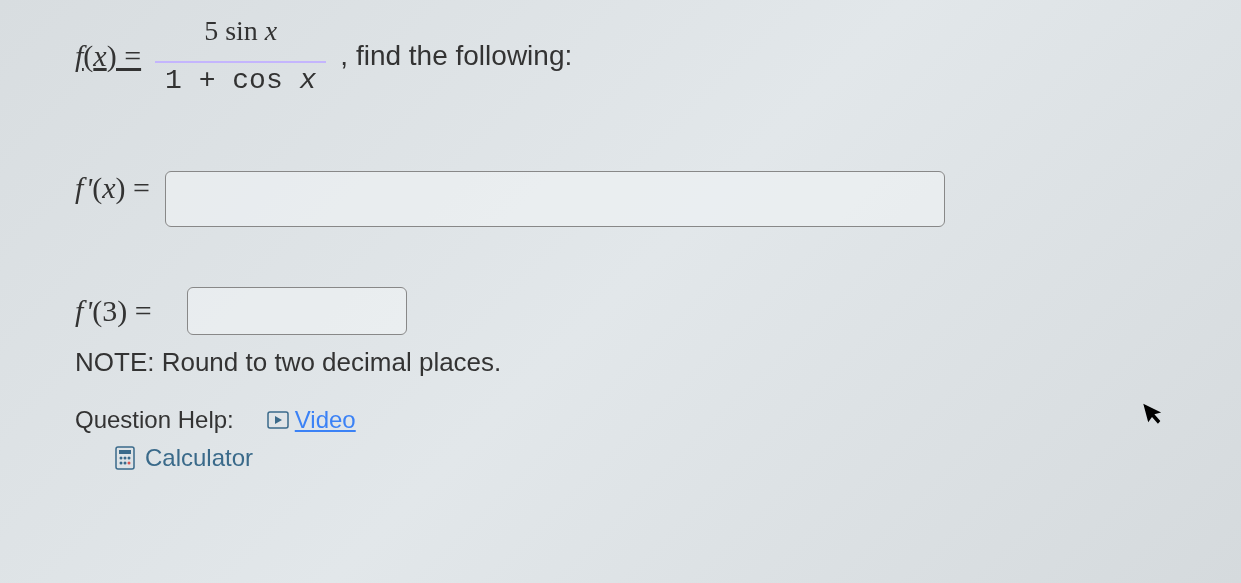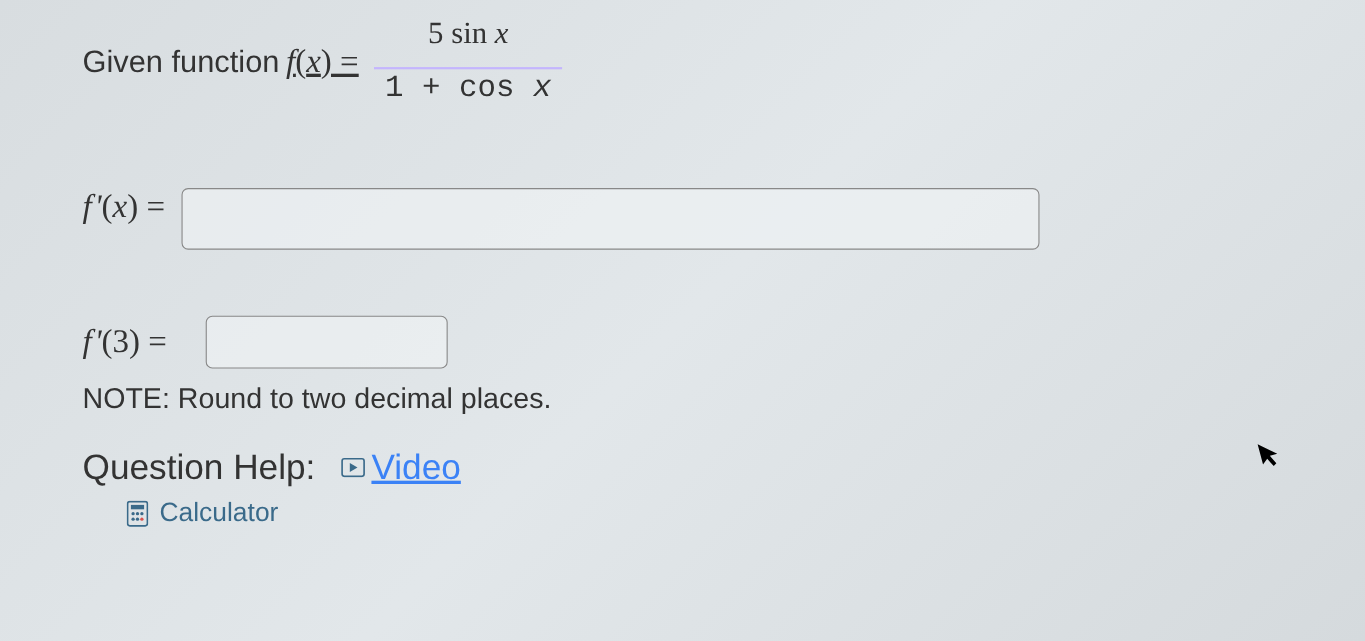--- a/index.html
+++ b/index.html
@@ -86,25 +86,25 @@
       margin-bottom: 12px;
       gap: 20px;
     }
     .note {
       font-size: 26px;
       color: #333;
       margin-bottom: 28px;
       margin-top: 12px;
     }
     .help-row {
-      font-size: 32px;
-      color: #333;
-      display: flex;
-      align-items: center;
-      gap: 23px;
+      font-size: 24px;
+      color: #333;
+      display: flex;
+      align-items: center;
+      gap: 33px;
       margin-bottom: 10px;
     }
     .help-link {
       color: #3b82f6;
       text-decoration: underline;
       display: inline-flex;
       align-items: center;
       gap: 6px;
       cursor: pointer;
     }
@@ -131,28 +131,28 @@
       transform: rotate(-15deg);
     }
     .upright {
       font-style: normal;
     }
   </style>
 </head>
 <body>
 
 <div class="question-text">
-  <span>Given function</span>
   <span class="math-var">
     <span style="font-style:italic;">f</span><span class="upright">(</span><span style="font-style:italic;">x</span><span class="upright">) =</span>
   </span>
   <span class="fraction">
     <span class="frac-num"><span class="upright">5 sin </span><span style="font-style:italic;">x</span></span>
     <span class="frac-den"><span class="upright">1 + cos </span><span style="font-style:italic;">x</span></span>
   </span>
+  <span>, find the following:</span>
 </div>
 
 <div class="answer-row">
   <span class="answer-label">
     <span style="font-style:italic;">f</span> '<span class="upright">(</span><span style="font-style:italic;">x</span><span class="upright">) =</span>
   </span>
   <input type="text" class="input-long" value="" style="">
 </div>
 
 <div class="answer-row-2">

